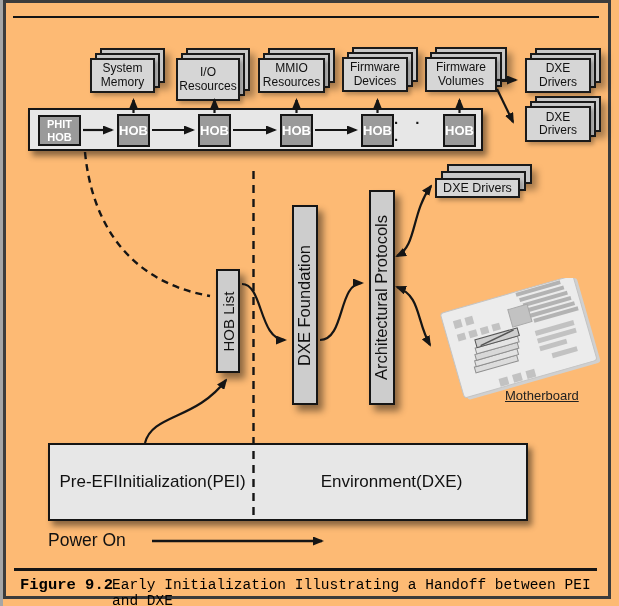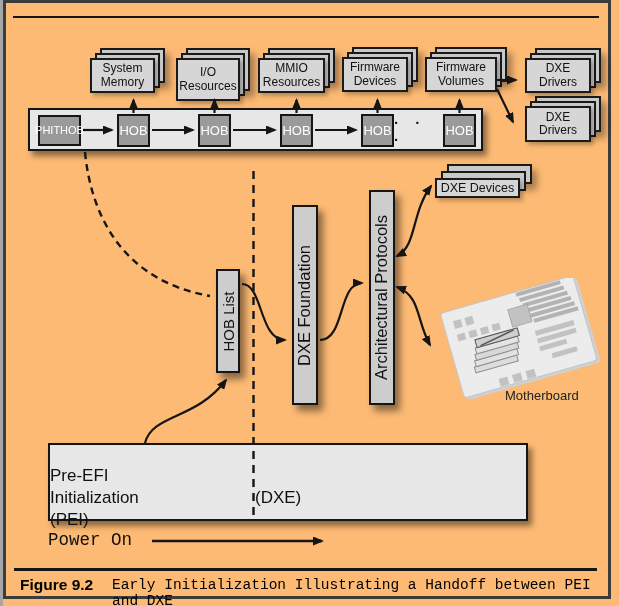--- a/index.html
+++ b/index.html
@@ -10,21 +10,21 @@
   .frame{left:3px;top:0;width:608px;height:599px;border:3px solid #3c3c3c;box-sizing:border-box;}
   .rule{background:#151515;}
   .top-rule{left:13px;top:16px;width:586px;height:2px;}
   .bottom-rule{left:14px;top:568px;width:583px;height:3px;}
 
   
   .band{left:28px;top:108px;width:455px;height:43px;background:#e7e7e7;
         border:2px solid #151515;box-sizing:border-box;
         box-shadow:4px 5px 6px rgba(0,0,0,.45);}
   .hob{position:absolute;background:#9a9a9a;border:2px solid #151515;box-sizing:border-box;
-       color:#fff;font-weight:normal;display:flex;align-items:center;
+       color:#fff;font-weight:bold;display:flex;flex-direction:column;align-items:center;
        justify-content:center;text-align:center;}
   .phit{left:8px;top:5px;width:43px;height:31px;font-size:11px;line-height:1.1;}
   .hob-sq{top:4px;width:33px;height:33px;font-size:13px;}
   .dots{position:absolute;left:364px;top:8px;width:48px;height:26px;display:flex;
         align-items:center;justify-content:center;font-size:15px;font-weight:bold;
         letter-spacing:6px;color:#151515;}
 
   
   .stack{position:absolute;}
   .stack .layer{position:absolute;inset:0;background:#c9c9c9;border:2px solid #1a1a1a;box-sizing:border-box;}
@@ -39,33 +39,33 @@
 
   
   .vbox{position:absolute;background:#cdcdcd;border:2px solid #151515;box-sizing:border-box;
         display:flex;align-items:center;justify-content:center;
         box-shadow:5px 6px 7px rgba(0,0,0,.45);}
   .vtext{transform:rotate(-90deg);white-space:nowrap;color:#111;}
 
   
   .phase-box{left:48px;top:443px;width:480px;height:78px;background:#e7e7e7;
         border:2.5px solid #151515;box-sizing:border-box;box-shadow:4px 5px 6px rgba(0,0,0,.45);}
-  .phase-cell{position:absolute;top:16px;height:100%;display:flex;flex-direction:column;
-        align-items:flex-start;justify-content:center;font-size:17px;line-height:1.3;color:#111;text-align:center;}
+  .phase-cell{position:absolute;top:0;height:100%;display:flex;
+        align-items:center;justify-content:center;font-size:17px;line-height:1.3;color:#111;text-align:center;}
   .cell-pei{left:0;width:205px;}
   .cell-dxe{left:205px;width:273px;}
 
-  .timeline-label{position:absolute;font-size:17.5px;color:#111;font-family:Liberation Mono, monospace;}
-
-  .cap-label{position:absolute;left:20px;top:576px;font-family:Liberation Sans, sans-serif;
+  .timeline-label{position:absolute;font-size:17.5px;color:#111;}
+
+  .cap-label{position:absolute;left:20px;top:576px;font-family:Liberation Mono, monospace;
         font-weight:bold;font-size:15.5px;color:#000;}
   .cap-text{position:absolute;left:112px;top:577px;font-family:Liberation Mono, monospace;
         font-size:14.5px;color:#000;}
 
-  .mb-label{position:absolute;left:505px;top:388px;width:110px;font-size:13px;color:#222;}
+  .mb-label{position:absolute;left:505px;top:388px;width:110px;font-size:13px;color:#222;text-decoration:underline;}
   svg.overlay{position:absolute;left:0;top:0;pointer-events:none;}
 </style>
 </head>
 <body>
 
 <div class="page">
 
   <div class="abs left-strip"></div>
   <div class="abs frame"></div>
   <div class="abs rule top-rule"></div>
@@ -137,21 +137,21 @@
     <div class="hob hob-sq" style="left:168px">HOB</div>
     <div class="hob hob-sq" style="left:250px">HOB</div>
     <div class="hob hob-sq" style="left:331px">HOB</div>
     <div class="hob hob-sq" style="left:413px">HOB</div>
     <div class="dots">· · ·</div>
   </div>
 
   <div class="stack stack3" style="left:435px;top:178px;width:85px;height:20px">
     <div class="layer l2"></div>
     <div class="layer l1"></div>
-    <div class="face" style="font-size:12.5px">DXE Devices</div>
+    <div class="face" style="font-size:12.5px">DXE Drivers</div>
   </div>
 
   <div class="vbox" style="left:216px;top:269px;width:24px;height:104px">
     <span class="vtext" style="font-size:15px">HOB List</span>
   </div>
   <div class="vbox" style="left:292px;top:205px;width:26px;height:200px">
     <span class="vtext" style="font-size:16.5px">DXE Foundation</span>
   </div>
   <div class="vbox" style="left:369px;top:190px;width:26px;height:215px">
     <span class="vtext" style="font-size:16.5px">Architectural Protocols</span>
@@ -204,20 +204,21 @@
   </div>
   <div class="mb-label">Motherboard</div>
 
   <div class="abs phase-box">
     <div class="phase-cell cell-pei">
       <div>Pre-EFI</div>
       <div>Initialization</div>
       <div>(PEI)</div>
     </div>
     <div class="phase-cell cell-dxe">
+      <div>Environment</div>
       <div>(DXE)</div>
     </div>
   </div>
 
   <span class="timeline-label" style="left:48px;top:530px">Power On</span>
 
   <div class="abs rule bottom-rule"></div>
   <span class="cap-label">Figure 9.2</span>
   <span class="cap-text">Early Initialization Illustrating a Handoff between PEI and DXE</span>
 

